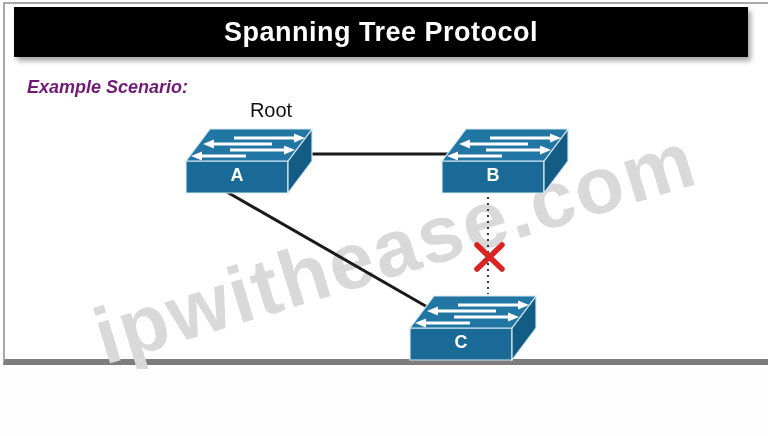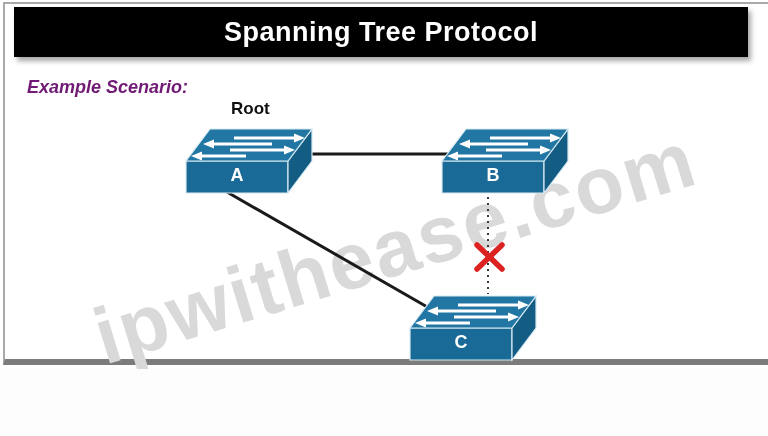--- a/index.html
+++ b/index.html
@@ -20,22 +20,22 @@
     border-right:4px solid #8d8d8d;
     border-bottom:6px solid #7c7c7c;
     box-sizing:border-box;z-index:0;}
   .header-bar{position:absolute;left:14px;top:7px;width:734px;height:50px;
     background:var(--header-bg);z-index:4;
     box-shadow:3px 4px 5px rgba(0,0,0,.35);
     display:flex;align-items:center;justify-content:center;}
   .header-bar .title{color:#ffffff;font-size:27px;font-weight:bold;letter-spacing:.5px;}
   .scenario{position:absolute;left:27px;top:77px;font-size:18px;font-style:italic;
     font-weight:600;color:#701a75;z-index:4;}
-  .root-label{position:absolute;left:231px;top:99px;width:80px;text-align:left;
-    font-size:17px;font-weight:bold;color:#111111;z-index:4;}
+  .root-label{position:absolute;left:231px;top:99px;width:80px;text-align:center;
+    font-size:20px;font-weight:normal;color:#111111;z-index:4;}
   .watermark{position:absolute;left:80px;top:168px;width:630px;height:160px;
     display:flex;align-items:center;justify-content:center;white-space:nowrap;
     transform:rotate(-17deg);font-size:80px;font-weight:bold;letter-spacing:2px;
     color:var(--watermark-gray);z-index:1;user-select:none;}
   .wires{position:absolute;left:0;top:0;z-index:2;}
   .wire{stroke:#1a1a1a;stroke-width:3;}
   .wire-dotted{stroke:#3a3a3a;stroke-width:2;stroke-dasharray:2 4;}
   .xmark{stroke:var(--blocked-x);stroke-width:5.5;stroke-linecap:round;}
   .switch{position:absolute;width:136px;height:68px;z-index:3;}
   .sw-top{fill:var(--switch-top);stroke:#d7e9f2;stroke-width:1.2;}

